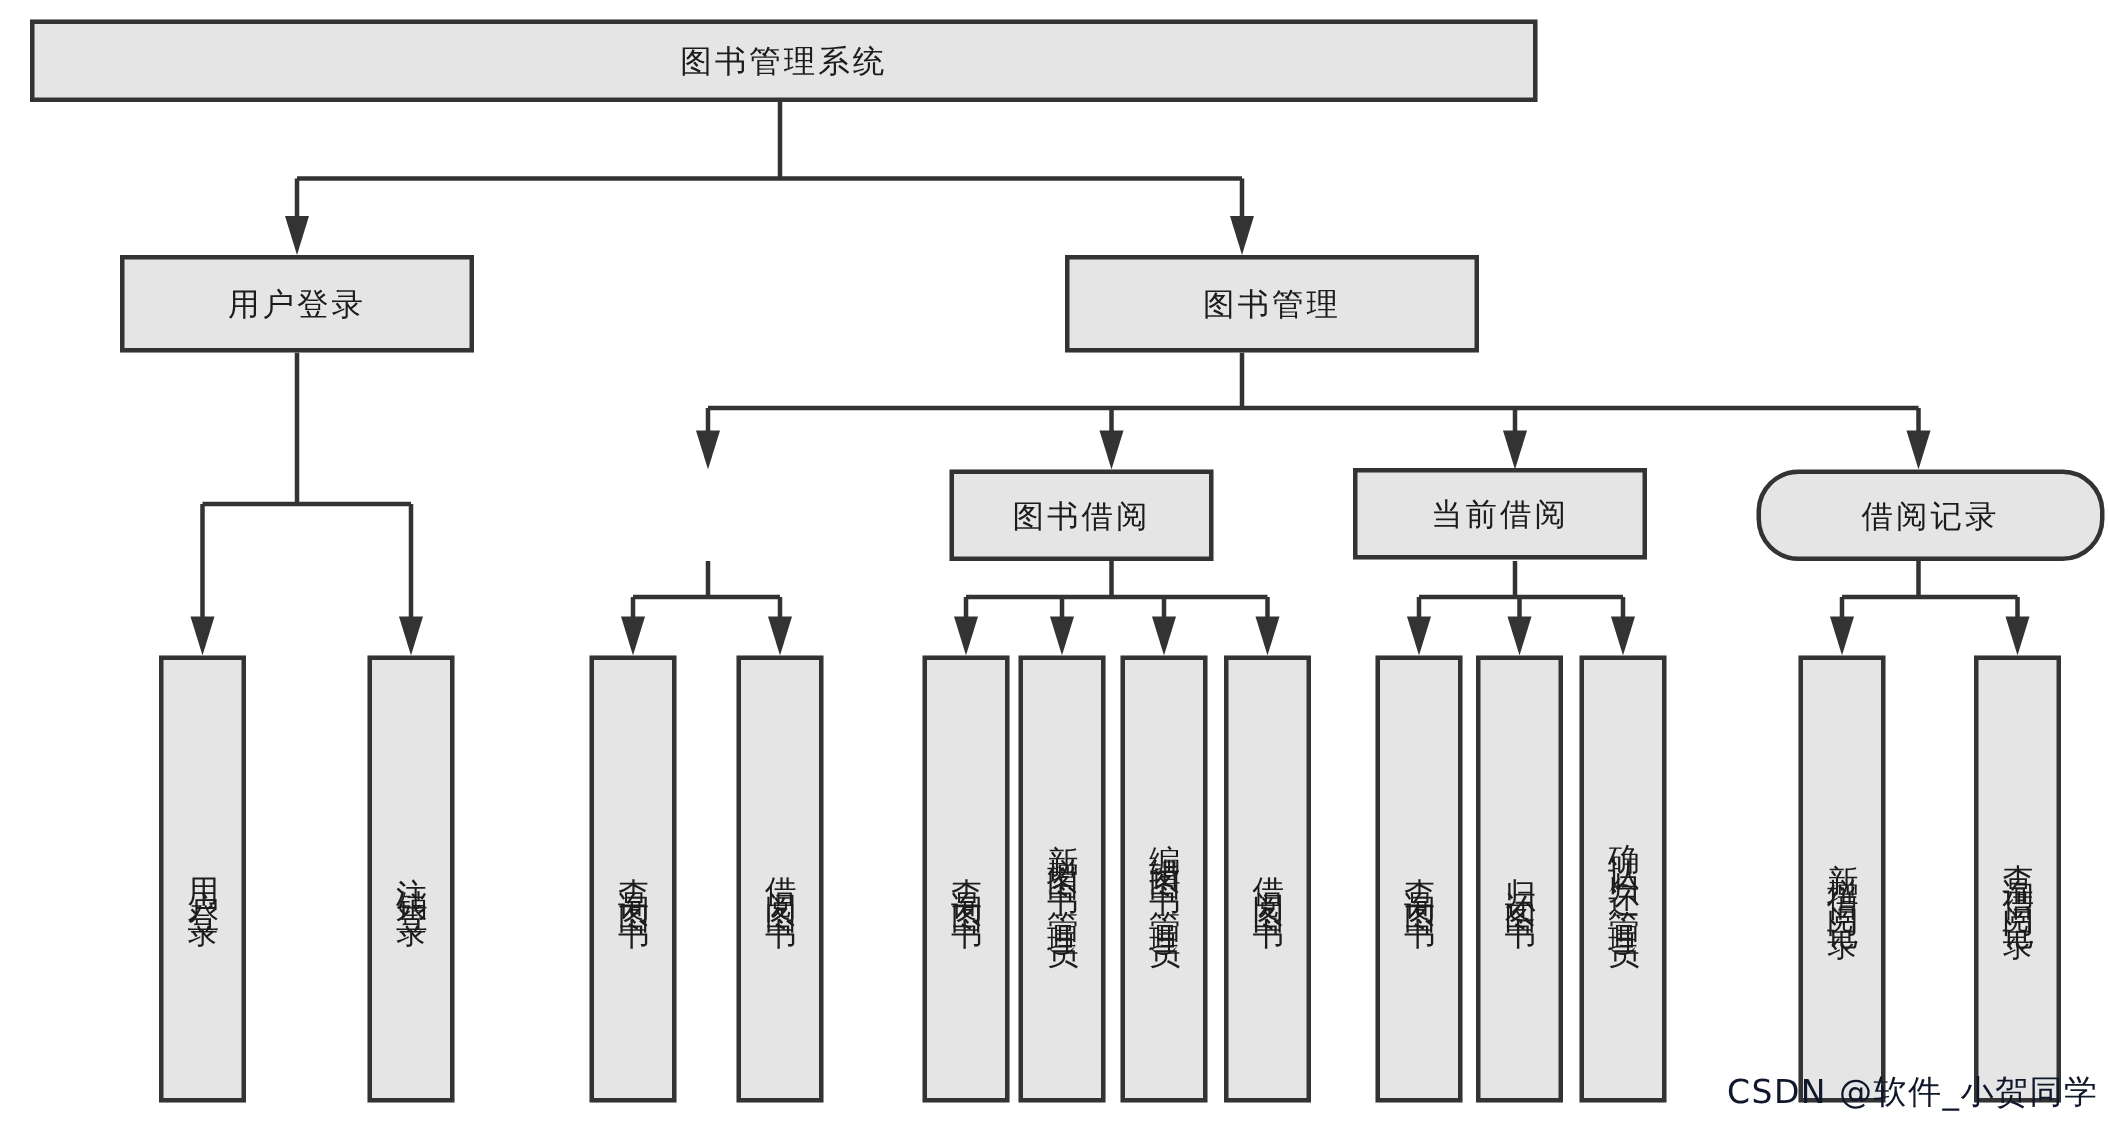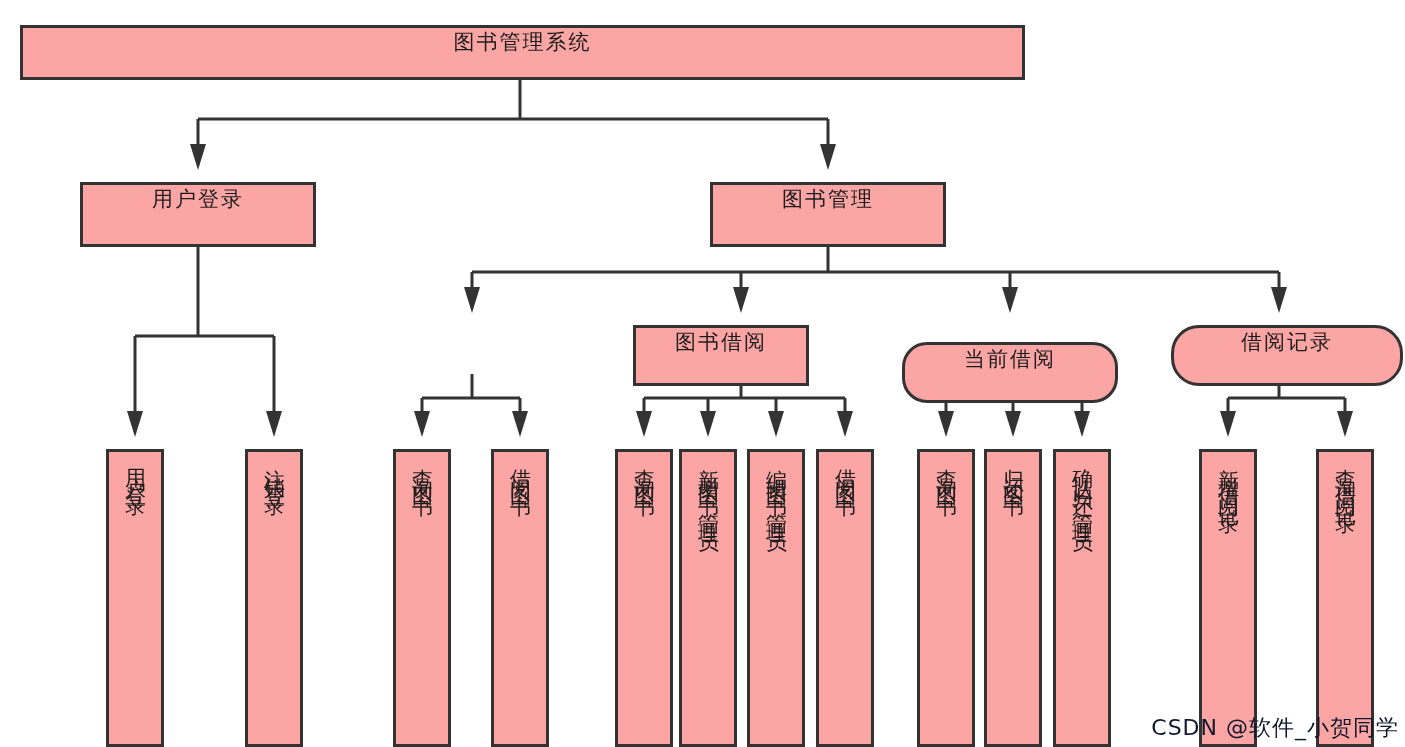--- a/index.html
+++ b/index.html
@@ -2,35 +2,35 @@
 <html><head>
 <meta charset="utf-8">
 <style>
   html,body{margin:0;padding:0;background:#ffffff;}
   .canvas{
     position:relative;width:1405px;height:747px;background:#ffffff;overflow:hidden;
     font-family:"DejaVu Sans","Liberation Sans",sans-serif;
   }
   .connectors{position:absolute;left:0;top:0;width:1405px;height:747px;}
   .node{
-    position:absolute;box-sizing:border-box;border:3px solid #333333;background:#fca5a5;
-    display:flex;justify-content:center;color:#1c1c1c;margin-top:12px;
+    position:absolute;box-sizing:border-box;border:3px solid #333333;background:#e5e5e5;
+    display:flex;align-items:center;justify-content:center;color:#1c1c1c;
   }
   .h span{font-size:21px;letter-spacing:2px;white-space:nowrap;}
   .v{top:437px;width:58px;height:298px;}
   .v span{
     writing-mode:vertical-rl;text-orientation:mixed;
     font-size:21px;letter-spacing:9px;line-height:1;
   }
   .b-root{left:20px;top:13px;width:1005px;height:55px;}
   .b-login{left:80px;top:170px;width:236px;height:65px;}
-  .b-mgmt{left:710px;top:170px;width:236px;height:65px;font-family:Liberation Mono, monospace;}
+  .b-mgmt{left:710px;top:170px;width:276px;height:65px;font-family:Liberation Mono, monospace;}
   .b-s0{left:364px;top:313px;width:216px;height:61px;}
   .b-s1{left:633px;top:313px;width:176px;height:61px;}
-  .b-s2{left:902px;top:330px;width:216px;height:61px;border-radius:25px;}
+  .b-s2{left:902px;top:312px;width:196px;height:61px;}
   .b-s3{left:1171px;top:313px;width:232px;height:61px;border-radius:28px;}
   .b-l0{left:106px;}  .b-l1{left:245px;}
   .b-l2{left:393px;}  .b-l3{left:491px;}
   .b-l4{left:615px;}  .b-l5{left:679px;}
   .b-l6{left:747px;}  .b-l7{left:816px;}
   .b-l8{left:917px;}  .b-l9{left:984px;}  .b-l10{left:1053px;}
   .b-l11{left:1199px;} .b-l12{left:1316px;}
   .watermark{
     position:absolute;right:6px;bottom:4px;font-size:22px;color:#0f172a;
     letter-spacing:1px;white-space:nowrap;

